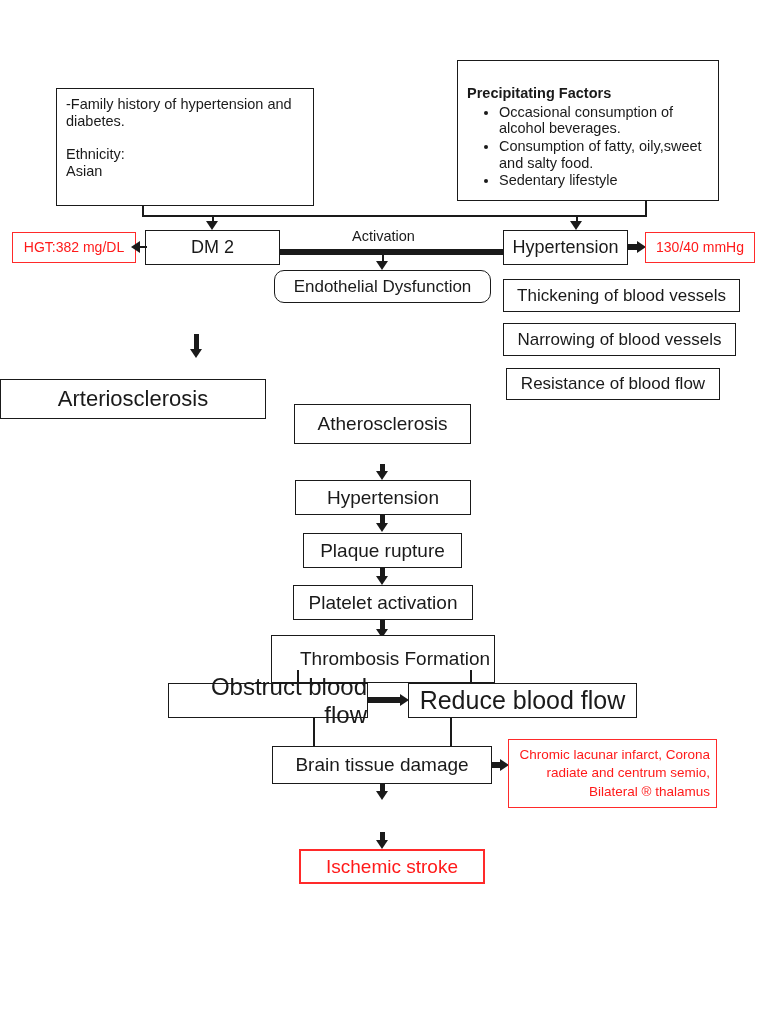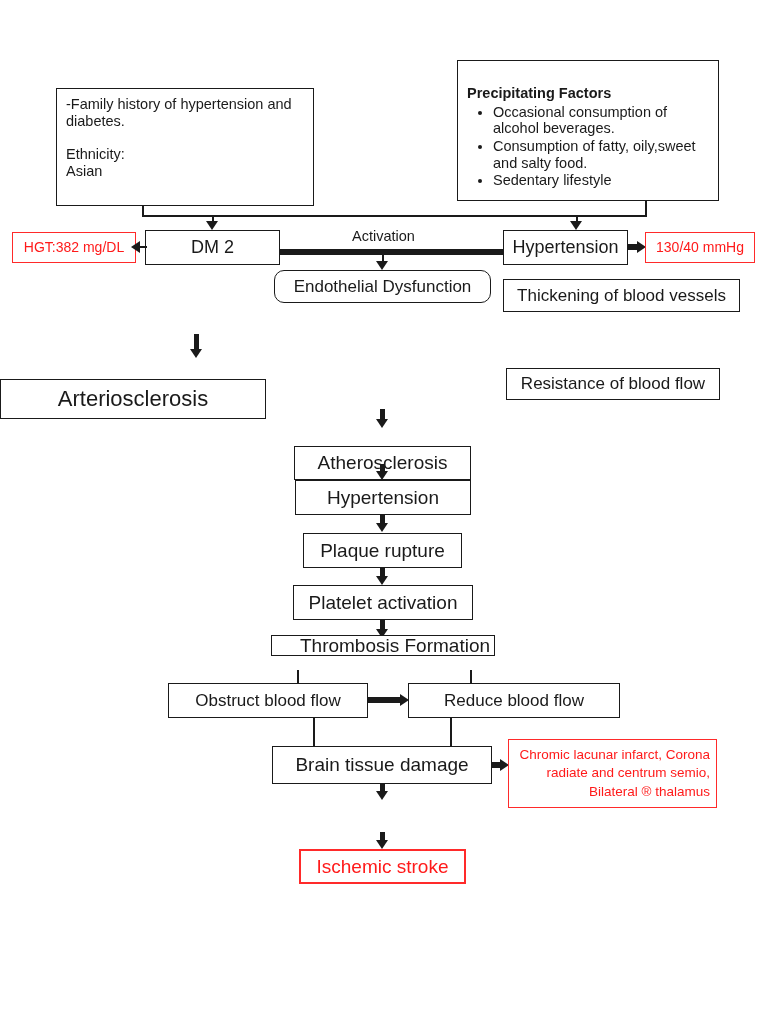--- a/index.html
+++ b/index.html
@@ -47,21 +47,21 @@
   .note-body {
     display: block;
     white-space: pre-line;
   }
   ul.bullets {
     margin: 2px 0 0 0;
     padding-left: 26px;
     list-style-type: disc;
   }
   ul.bullets li {
-    margin: 0 0 1px 0;
+    margin: 0 0 1px 6px;
     padding: 0;
   }
   
   .vline {
     position: absolute;
     background: #1a1a1a;
     width: 1.6px;
   }
   .hline {
     position: absolute;
@@ -158,36 +158,39 @@
   <div class="arrow-down" style="left:376px; top:261px;"></div>
 
   <div class="box" style="left:274px; top:270px; width:217px; height:33px; font-size:17px;border-radius:10px;">
     <span>Endothelial Dysfunction</span>
   </div>
 
   <div class="box" style="left:503px; top:279px; width:237px; height:33px; font-size:17px;">
     <span>Thickening of blood vessels</span>
   </div>
 
+  <div class="box" style="left:503px; top:323px; width:233px; height:33px; font-size:17px;">
+    <span>Narrowing of blood vessels</span>
+  </div>
 
   <div class="box" style="left:506px; top:368px; width:214px; height:32px; font-size:17px;">
     <span>Resistance of blood flow</span>
   </div>
 
   <div class="vline thick" style="left:194px; top:334px; height:17px;"></div>
   <div class="arrow-down" style="left:190px; top:349px;"></div>
 
   <div class="box" style="left:0px; top:379px; width:266px; height:40px; font-size:22px;">
     <span>Arteriosclerosis</span>
   </div>
 
   <div class="vline thick" style="left:380px; top:409px; height:13px;"></div>
   <div class="arrow-down" style="left:376px; top:419px;"></div>
 
-  <div class="box" style="left:294px; top:446px; width:177px; height:34px; font-size:19px;">
+  <div class="box" style="left:294px; top:404px; width:177px; height:40px; font-size:19px;">
     <span>Atherosclerosis</span>
   </div>
 
   <div class="vline thick" style="left:380px; top:464px; height:9px;"></div>
   <div class="arrow-down" style="left:376px; top:471px;"></div>
 
   <div class="box" style="left:295px; top:480px; width:176px; height:35px; font-size:19px;">
     <span>Hypertension</span>
   </div>
 
@@ -201,35 +204,35 @@
   <div class="vline thick" style="left:380px; top:568px; height:10px;"></div>
   <div class="arrow-down" style="left:376px; top:576px;"></div>
 
   <div class="box" style="left:293px; top:585px; width:180px; height:35px; font-size:19px;">
     <span>Platelet activation</span>
   </div>
 
   <div class="vline thick" style="left:380px; top:620px; height:11px;"></div>
   <div class="arrow-down" style="left:376px; top:629px;"></div>
 
-  <div class="box" style="left:271px; top:635px; width:224px; height:21px; font-size:19px;padding-left:24px;">
+  <div class="box" style="left:271px; top:635px; width:224px; height:48px; font-size:19px;padding-left:24px;">
     <span>Thrombosis Formation</span>
   </div>
 
   <div class="vline" style="left:297px; top:670px; height:13px;"></div>
   <div class="vline" style="left:470px; top:670px; height:13px;"></div>
 
-  <div class="box" style="left:168px; top:683px; width:200px; height:35px; font-size:17px;">
+  <div class="box" style="left:168px; top:683px; width:200px; height:35px; font-size:24px;">
     <span>Obstruct blood flow</span>
   </div>
 
   <div class="hline thick" style="left:367px; top:697px; width:36px;"></div>
   <div class="arrow-right" style="left:400px; top:694px;"></div>
 
-  <div class="box" style="left:408px; top:683px; width:212px; height:35px; font-size:17px;">
+  <div class="box" style="left:408px; top:683px; width:229px; height:35px; font-size:25px;">
     <span>Reduce blood flow</span>
   </div>
 
   <div class="vline" style="left:313px; top:718px; height:28px;"></div>
   <div class="vline" style="left:450px; top:718px; height:28px;"></div>
 
   <div class="box" style="left:272px; top:746px; width:220px; height:38px; font-size:19px;">
     <span>Brain tissue damage</span>
   </div>
 
@@ -240,17 +243,17 @@
     <span>Chromic lacunar infarct, Corona radiate and centrum semio, Bilateral ® thalamus</span>
   </div>
 
   <div class="vline thick" style="left:380px; top:784px; height:9px;"></div>
   <div class="arrow-down" style="left:376px; top:791px;"></div>
 
 
   <div class="vline thick" style="left:380px; top:832px; height:10px;"></div>
   <div class="arrow-down" style="left:376px; top:840px;"></div>
 
-  <div class="box red" style="left:299px; top:849px; width:167px; height:35px; font-size:19px; border-width:2px;">
+  <div class="box red" style="left:299px; top:849px; width:186px; height:35px; font-size:19px; border-width:2px;">
     <span>Ischemic stroke</span>
   </div>
 
 </div>
 
 </body></html>

